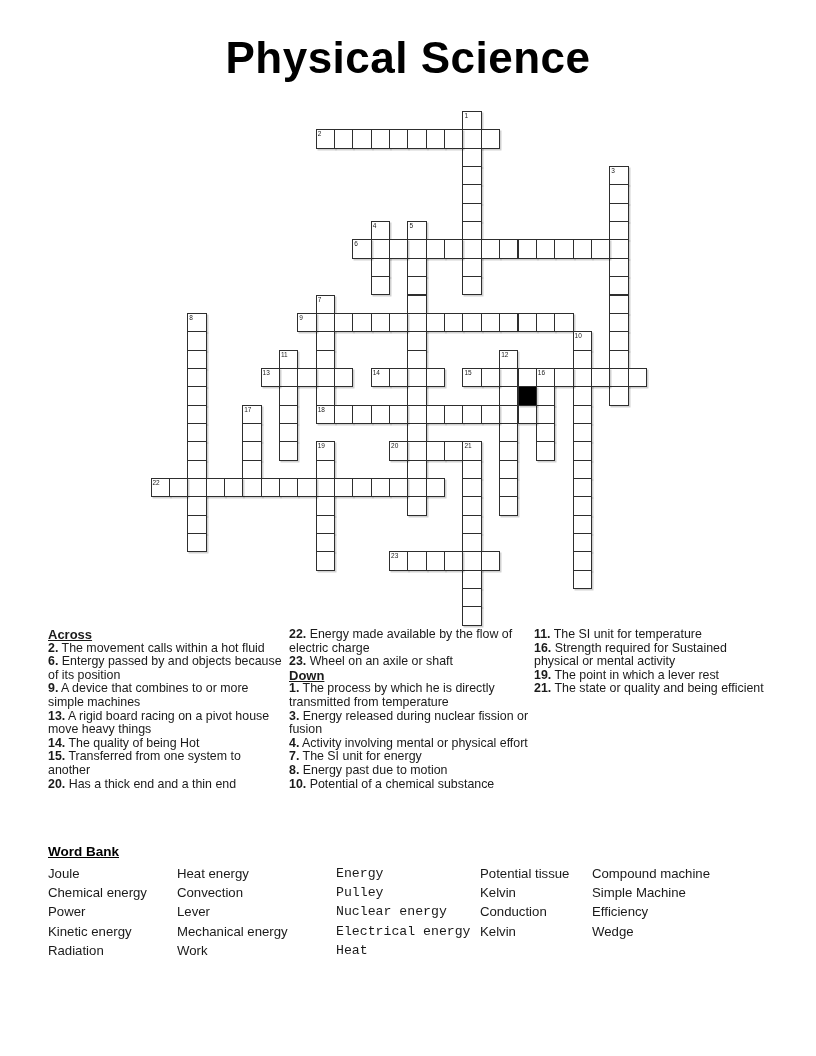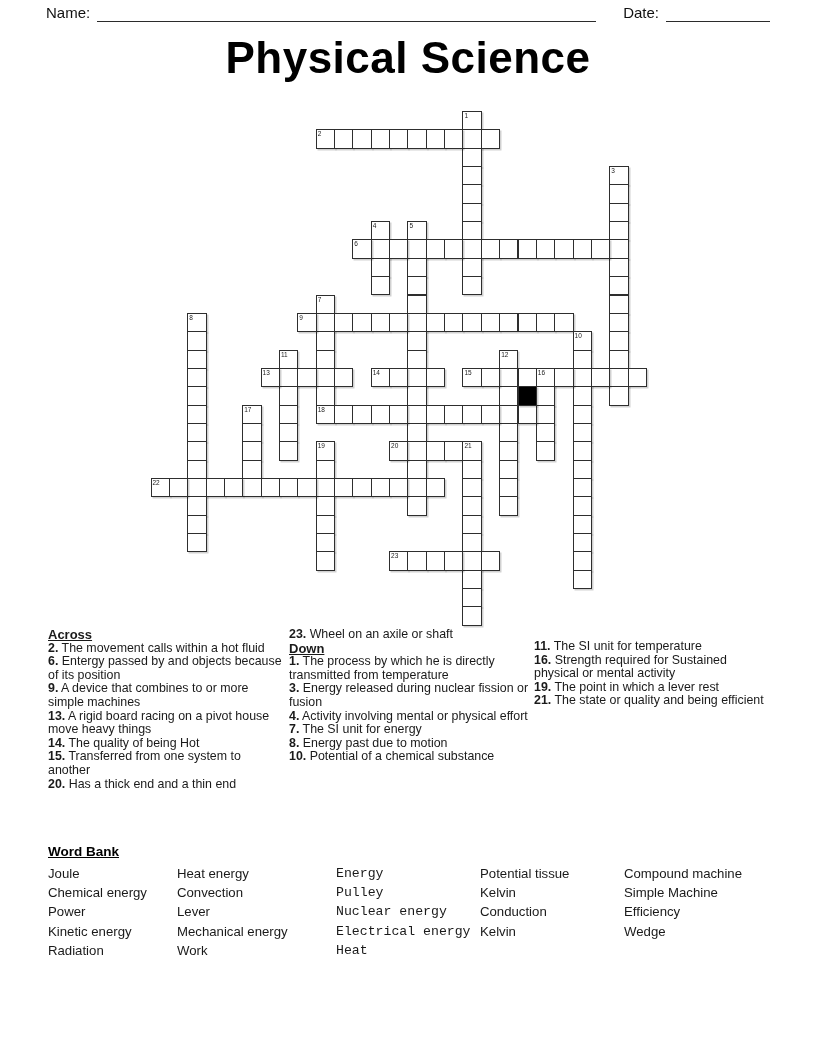--- a/index.html
+++ b/index.html
@@ -29,26 +29,20 @@
   
   .bank-head { position:absolute; left:48px; top:844px; font-weight:bold; font-size:13.5px;
                text-decoration:underline; color:#000; }
   .bank-col { position:absolute; top:864px; font-size:13.2px; line-height:19.2px; color:#1a1a1a; }
 </style>
 </head>
 <body>
 
 <div class="page">
 
-  <div class="hdr">
-    <span class="lbl">Name:</span>
-    <span class="line line-name"></span>
-    <span class="lbl">Date:</span>
-    <span class="line line-date"></span>
-  </div>
 
   <div class="title">Physical Science</div>
 
   <div class="grid" style="left: 150.5px; top: 111px; width: 496.45px; height: 514.8px;">
       <div class="cell" style="left: 311.95px; top: 0px; width: 19.35px; height: 19.35px; border-color: rgb(46, 46, 46);">
         <span class="cellnum">1</span>
       </div>
       <div class="cell" style="left: 311.95px; top: 18.35px; width: 19.35px; height: 19.35px; border-color: rgb(46, 46, 46);"></div>
       <div class="cell" style="left: 311.95px; top: 36.7px; width: 19.35px; height: 19.35px; border-color: rgb(46, 46, 46);"></div>
       <div class="cell" style="left: 311.95px; top: 55.05px; width: 19.35px; height: 19.35px; border-color: rgb(46, 46, 46);"></div>
@@ -293,30 +287,31 @@
         <div class="heading">Across</div>
         <div class="clue"><b>2.</b> The movement calls within a hot fluid</div>
         <div class="clue"><b>6.</b> Entergy passed by and objects because of its position</div>
         <div class="clue"><b>9.</b> A device that combines to or more simple machines</div>
         <div class="clue"><b>13.</b> A rigid board racing on a pivot house move heavy things</div>
         <div class="clue"><b>14.</b> The quality of being Hot</div>
         <div class="clue"><b>15.</b> Transferred from one system to another</div>
         <div class="clue"><b>20.</b> Has a thick end and a thin end</div>
       </div>
     <div class="clue-col" style="left: 289px; width: 240px;">
+        <div class="clue"><b>22.</b> Energy made available by the flow of electric charge</div>
         <div class="clue"><b>23.</b> Wheel on an axile or shaft</div>
         <div class="heading">Down</div>
         <div class="clue"><b>1.</b> The process by which he is directly transmitted from temperature</div>
         <div class="clue"><b>3.</b> Energy released during nuclear fission or fusion</div>
         <div class="clue"><b>4.</b> Activity involving mental or physical effort</div>
         <div class="clue"><b>7.</b> The SI unit for energy</div>
         <div class="clue"><b>8.</b> Energy past due to motion</div>
         <div class="clue"><b>10.</b> Potential of a chemical substance</div>
       </div>
-    <div class="clue-col" style="left: 534px; width: 238px; margin-top: 12px;">
+    <div class="clue-col" style="left: 534px; width: 238px;">
         <div class="clue"><b>11.</b> The SI unit for temperature</div>
         <div class="clue"><b>16.</b> Strength required for Sustained physical or mental activity</div>
         <div class="clue"><b>19.</b> The point in which a lever rest</div>
         <div class="clue"><b>21.</b> The state or quality and being efficient</div>
       </div>
   </div>
 
   <div class="bank-head">Word Bank</div>
   <div>
     <div class="bank-col" style="left: 48px;">
@@ -339,21 +334,21 @@
         <div>Nuclear energy</div>
         <div>Electrical energy</div>
         <div>Heat</div>
       </div>
     <div class="bank-col" style="left: 480px;">
         <div>Potential tissue</div>
         <div>Kelvin</div>
         <div>Conduction</div>
         <div>Kelvin</div>
       </div>
-    <div class="bank-col" style="left: 624px;">
+    <div class="bank-col" style="left: 592px;">
         <div>Compound machine</div>
         <div>Simple Machine</div>
         <div>Efficiency</div>
         <div>Wedge</div>
       </div>
   </div>
 
 </div>
 
 </body></html>

